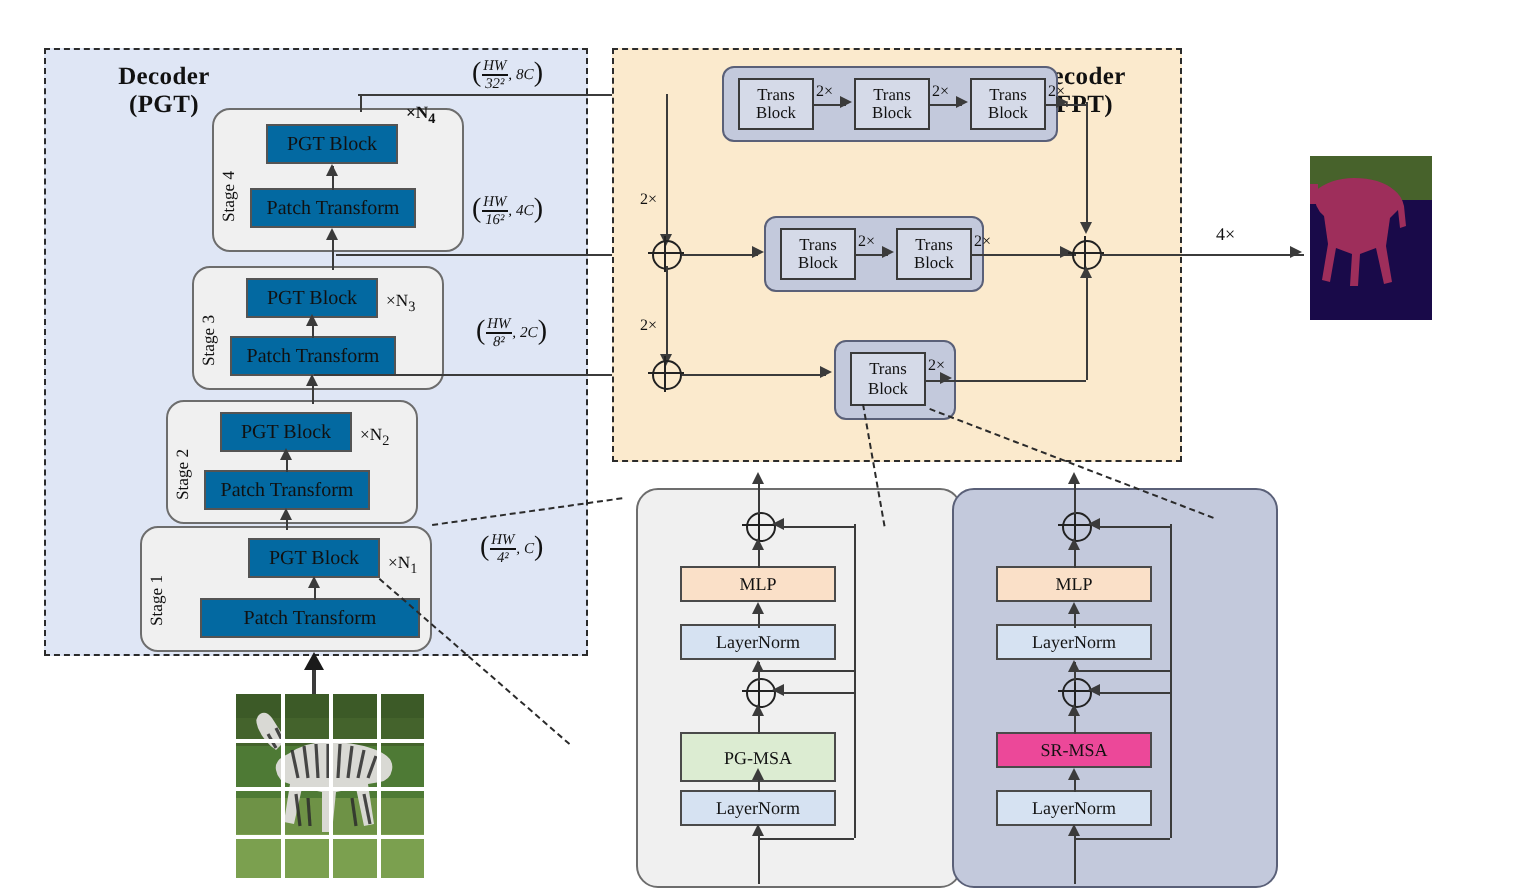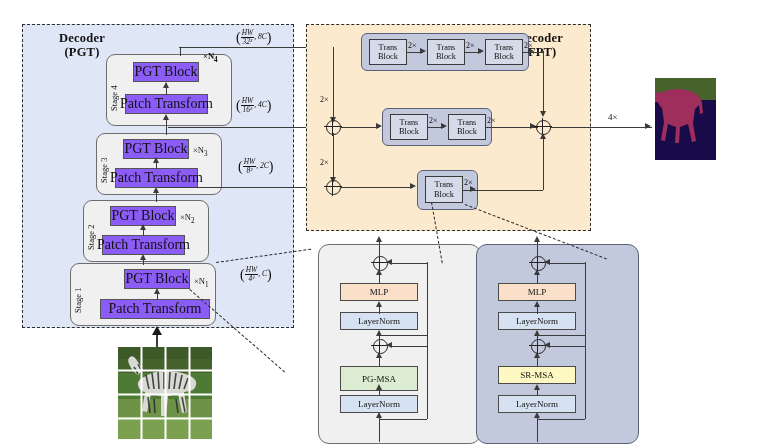--- a/index.html
+++ b/index.html
@@ -15,23 +15,23 @@
                text-align:center;letter-spacing:.2px;}
   #encoder-title{left:34px;top:31px;width:96px;}
   #decoder-title{left:498px;top:31px;width:84px;}
 
   
   .stage{position:absolute;background:#f0f0f0;border:1.1px solid #6d6d6d;
          border-radius:9px;box-sizing:border-box;}
   .stage-label{position:absolute;font-size:8.6px;white-space:nowrap;
                transform:rotate(-90deg);transform-origin:center center;}
 
-  .inner-box{position:absolute;background:#8b5cf6;border:1.1px solid #545454;
+  .inner-box{position:absolute;background:#0369a1;border:1.1px solid #545454;
              box-sizing:border-box;display:flex;align-items:center;
-             justify-content:center;font-size:14px;white-space:nowrap;}
+             justify-content:center;font-size:10px;white-space:nowrap;}
   .rep{position:absolute;font-size:8.6px;white-space:nowrap;}
 
   
   .tgroup{position:absolute;background:#c3c9dc;border:1.1px solid #5a6078;
           border-radius:6px;box-sizing:border-box;}
   .tblock{position:absolute;background:#d5dae8;border:1.2px solid #3a3a3a;
           box-sizing:border-box;display:flex;flex-direction:column;
           align-items:center;justify-content:center;
           font-size:8.4px;line-height:9.4px;text-align:center;}
 
@@ -41,21 +41,21 @@
                box-sizing:border-box;}
   #detail-right{position:absolute;left:476px;top:244px;width:163px;height:200px;
                 background:#c3c9dc;border:1.1px solid #5a6078;border-radius:11px;
                 box-sizing:border-box;}
   .dbox{position:absolute;border:1.1px solid #4a4a4a;box-sizing:border-box;
         display:flex;align-items:center;justify-content:center;
         font-size:9px;white-space:nowrap;}
   .c-mlp{background:#fae0c8;}
   .c-ln{background:#d6e2f2;}
   .c-pg{background:#dcecd2;}
-  .c-sr{background:#fef9c3;}
+  .c-sr{background:#ec4899;}
 
   
   .ln{position:absolute;background:#3b3b3b;}
   .hl{height:1.3px;}
   .vl{width:1.3px;}
   .dash-ln{position:absolute;border-top:1.2px dashed #2b2b2b;
            transform-origin:0 0;height:0;}
   .oplus{position:absolute;width:13px;height:13px;border:1.4px solid #222;
          border-radius:50%;background:transparent;}
   .oplus::before,.oplus::after{content:"";position:absolute;background:#222;}

